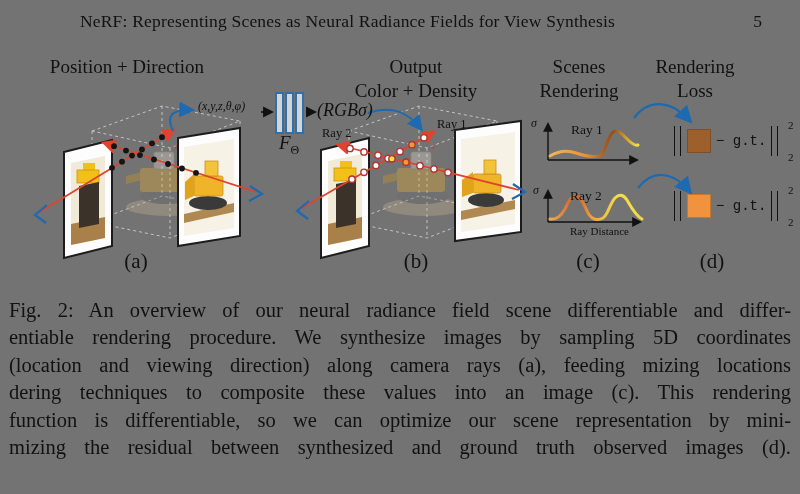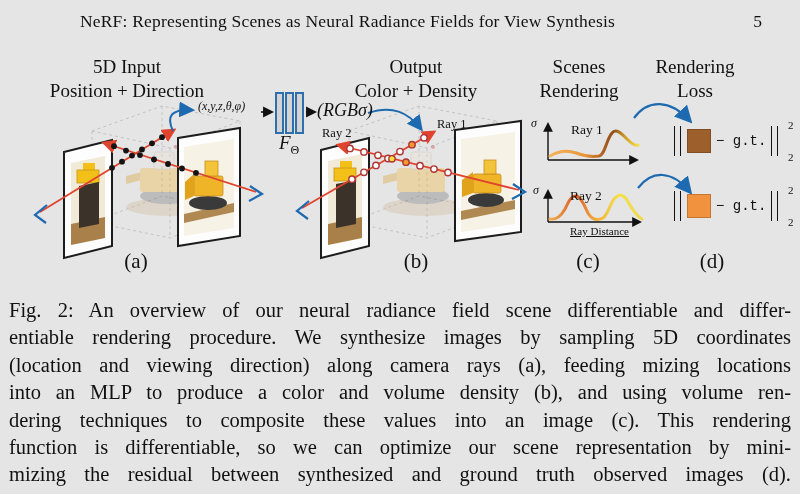--- a/index.html
+++ b/index.html
@@ -1,16 +1,16 @@
 <!DOCTYPE html>
 <html><head>
 <meta charset="utf-8">
 <style>
   html,body{margin:0;padding:0;background:#fff;}
-  #page{position:relative;width:800px;height:494px;background:#e5e5e5;overflow:hidden;
+  #page{position:relative;width:800px;height:494px;background:#737373;overflow:hidden;
         font-family:"Liberation Serif","DejaVu Serif",serif;color:#111;}
 
   
   .header-title{position:absolute;top:11px;left:0;right:105px;text-align:center;
                 font-size:17.5px;letter-spacing:.2px;}
   .header-page{position:absolute;top:11px;right:38px;font-size:17.5px;}
 
   
   #fig-svg{position:absolute;left:0;top:45px;width:800px;height:245px;}
 
@@ -27,21 +27,21 @@
   .input-coords{left:198px;top:99px;font-size:12px;}
   .mlp-sym{left:279px;top:132px;font-size:19px;}
   .mlp-sym sub{font-size:12px;font-style:normal;}
   .output-coords{left:317px;top:100px;font-size:18px;}
   .ray1-scene{left:437px;top:117px;font-size:12.5px;}
   .ray2-scene{left:322px;top:126px;font-size:12.5px;}
   .sigma1{left:531px;top:116px;font-size:12px;}
   .sigma2{left:533px;top:183px;font-size:12px;}
   .ray1-plot{left:571px;top:122px;font-size:13.5px;}
   .ray2-plot{left:570px;top:188px;font-size:13.5px;}
-  .ray-distance{left:552px;top:225px;width:95px;text-align:center;font-size:11px;text-decoration:underline;}
+  .ray-distance{left:552px;top:225px;width:95px;text-align:center;font-size:11px;}
 
   
   .loss-row{position:absolute;left:671px;display:flex;align-items:center;height:34px;}
   .loss-1{top:124px;}
   .loss-2{top:189px;}
   .dbar{width:5px;height:30px;border-left:1.6px solid #111;border-right:1.6px solid #111;
         margin:0 3px;flex:none;}
   .gt-square{width:22px;height:22px;margin:0 3px;flex:none;border:1px solid rgba(0,0,0,.18);}
   .gt-text{font-size:14px;margin:0 2px;font-family:Liberation Mono, monospace;}
   .loss-sup{position:absolute;right:-12px;top:-5px;font-size:11px;}
@@ -234,21 +234,20 @@
       <path d="M550,219 C557,220 561,216 565,209 C569,201 571,196 576,196 C581,196 584,205 588,213
                C592,220 598,221 603,218 C608,215 610,203 615,198 C619,194 623,194 627,200
                C631,207 636,216 642,219" fill="none" stroke="url(#grad2)" stroke-width="3" stroke-linecap="round"></path>
     </g>
 
     <path d="M634,118 C648,99 670,99 690,121" fill="none" stroke="#1e6ab0" stroke-width="2.2" marker-end="url(#aBlue)"></path>
     <path d="M638,188 C652,170 672,170 690,192" fill="none" stroke="#1e6ab0" stroke-width="2.2" marker-end="url(#aBlue)"></path>
   </svg>
 
   <div class="ptitle pt-a">
-    <div>5D Input</div>
     <div>Position + Direction</div>
   </div>
   <div class="ptitle pt-b">
     <div>Output</div>
     <div>Color + Density</div>
   </div>
   <div class="ptitle pt-c">
     <div>Scenes</div>
     <div>Rendering</div>
   </div>
@@ -287,19 +286,18 @@
 
   <span class="sublabel sl-a">(a)</span>
   <span class="sublabel sl-b">(b)</span>
   <span class="sublabel sl-c">(c)</span>
   <span class="sublabel sl-d">(d)</span>
 
   <div class="caption">
     <div class="cap-line">Fig. 2: An overview of our neural radiance field scene differentiable and differ-</div>
     <div class="cap-line">entiable rendering procedure. We synthesize images by sampling 5D coordinates</div>
     <div class="cap-line">(location and viewing direction) along camera rays (a), feeding mizing locations</div>
-    <div class="cap-line">into an MLP to produce a color and volume density (b), and using volume ren-</div>
     <div class="cap-line">dering techniques to composite these values into an image (c). This rendering</div>
     <div class="cap-line">function is differentiable, so we can optimize our scene representation by mini-</div>
     <div class="cap-line">mizing the residual between synthesized and ground truth observed images (d).</div>
   </div>
 
 </div>
 
 </body></html>

